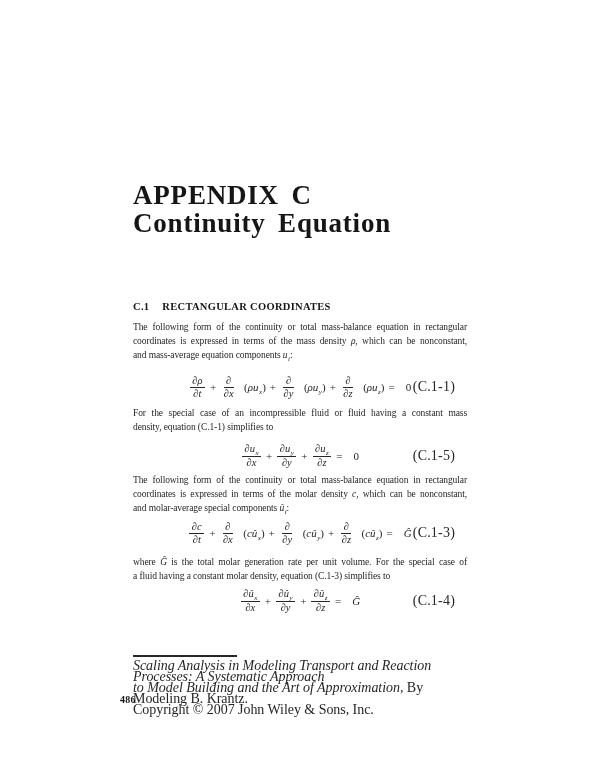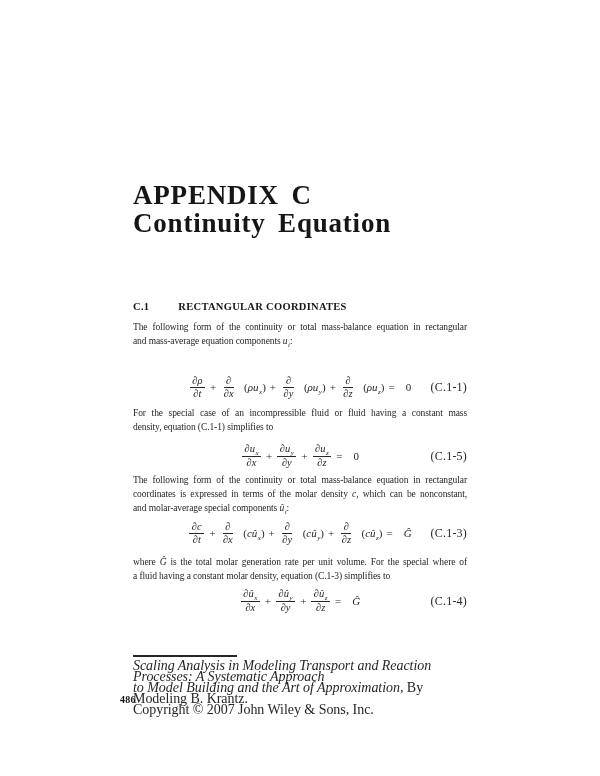--- a/index.html
+++ b/index.html
@@ -25,21 +25,21 @@
     font-weight:bold;color:var(--ink);
     font-size:27px;line-height:28px;
     letter-spacing:0.8px;word-spacing:5px;
   }
   
   .section-heading{
     left:133px;top:301px;width:340px;
     font-weight:bold;color:var(--ink);
     font-size:10.5px;letter-spacing:0.3px;
   }
-  .section-heading .sec-num{margin-right:29px;}
+  .section-heading .sec-num{margin-right:13px;}
   
   .para{
     left:133px;width:334px;
     font-size:9.5px;line-height:14.2px;
     letter-spacing:-0.1px;
     color:var(--text);
   }
   .pline{text-align:justify;text-align-last:justify;}
   .pline.last{text-align-last:left;}
   .it{font-style:italic;}
@@ -61,22 +61,22 @@
     margin:0 1px;
   }
   .eq .num,.eq .den{
     display:block;font-size:10.5px;line-height:12px;padding:0 2.5px;
     white-space:nowrap;
   }
   .eq .num{border-bottom:1px solid var(--text);}
   .eq .mop{font-style:normal;margin:0 4px;font-size:11px;}
   .eq .mexpr{margin-left:7px;white-space:nowrap;}
   .eq .eq-number{
-    position:absolute;right:0;top:50%;transform:translateY(-50%);
-    font-style:normal;font-size:12px;letter-spacing:0.2px;
+    position:absolute;right:12px;top:50%;transform:translateY(-50%);
+    font-style:normal;font-size:14px;letter-spacing:0.2px;
   }
   
   .footnote-rule{
     left:133px;top:655px;width:104px;height:2px;
     background:var(--text);
   }
   .footnote{
     left:133px;top:660px;width:345px;
     font-size:14px;line-height:11px;letter-spacing:-0.05px;
     color:var(--text);
@@ -96,20 +96,21 @@
     <div>APPENDIX C</div>
     <div>Continuity Equation</div>
   </div>
 
   <div class="abs section-heading">
     <span class="sec-num">C.1</span><span>RECTANGULAR COORDINATES</span>
   </div>
 
   <div class="abs para" style="top:320px;">
       <div class="pline"><span>The following form of the continuity or total mass-balance equation in rectangular</span></div>
+      <div class="pline"><span>coordinates is expressed in terms of the mass density </span><span class="it">ρ</span><span>, which can be nonconstant,</span></div>
       <div class="pline last"><span>and mass-average equation components </span><span class="it">u</span><span class="it msub">i</span><span>:</span></div>
     </div>
 
   <div class="abs eq" style="top:372px;">
     <span class="eq-number">(C.1-1)</span>
   <span class="frac">
         <span class="num"><span>∂ρ</span></span>
         <span class="den"><span>∂t</span></span>
       </span>
       <span class="mop">+</span>
@@ -187,21 +188,21 @@
       <span class="frac">
         <span class="num"><span>∂</span></span>
         <span class="den"><span>∂z</span></span>
       </span>
       <span class="mexpr"><span class="up">(</span><span>cû</span><span class="msub">z</span><span class="up">)</span></span>
       <span class="mop">=</span>
       <span class="mexpr"><span>Ĝ</span></span>
     </div>
 
   <div class="abs para" style="top:555px;">
-      <div class="pline"><span>where </span><span class="it">Ĝ</span><span> is the total molar generation rate per unit volume. For the special where of</span></div>
+      <div class="pline"><span>where </span><span class="it">Ĝ</span><span> is the total molar generation rate per unit volume. For the special case of</span></div>
       <div class="pline last"><span>a fluid having a constant molar density, equation (C.1-3) simplifies to</span></div>
     </div>
 
   <div class="abs eq" style="top:586px;">
     <span class="eq-number">(C.1-4)</span>
   <span class="frac">
         <span class="num"><span>∂û</span><span class="msub">x</span></span>
         <span class="den"><span>∂x</span></span>
       </span>
       <span class="mop">+</span>

